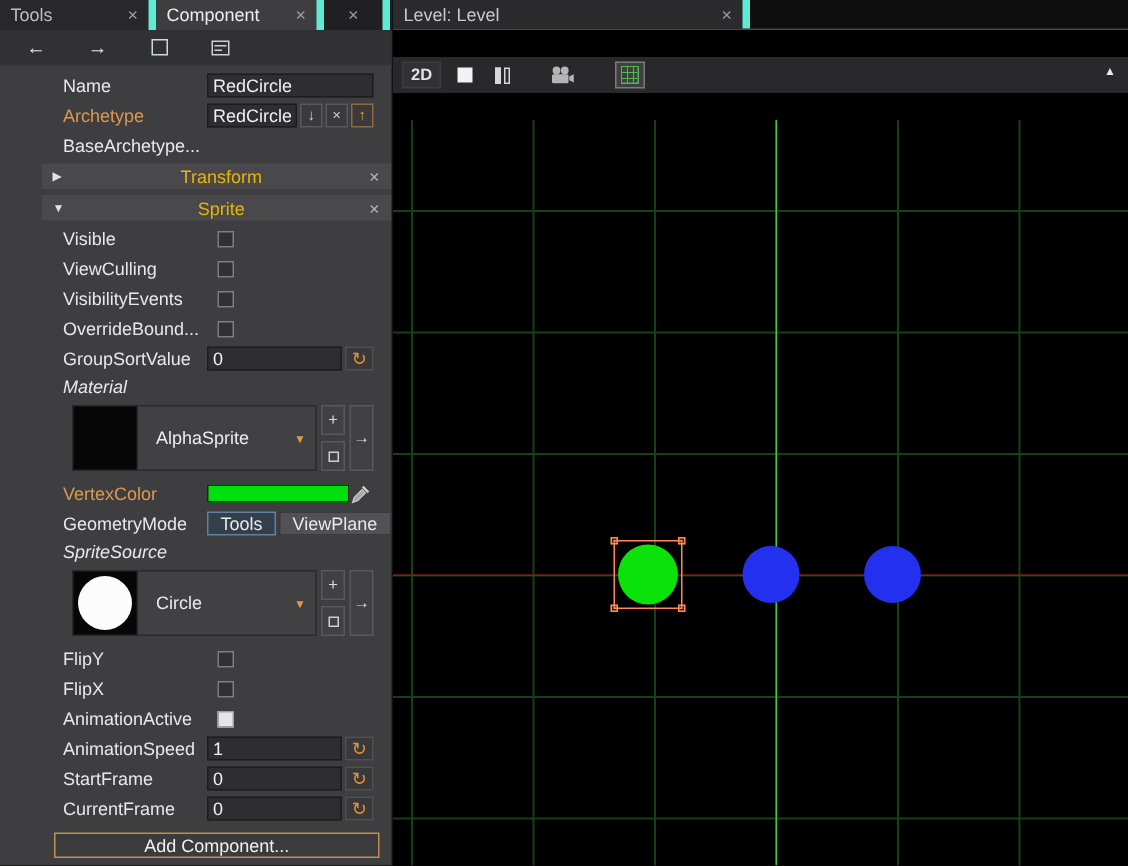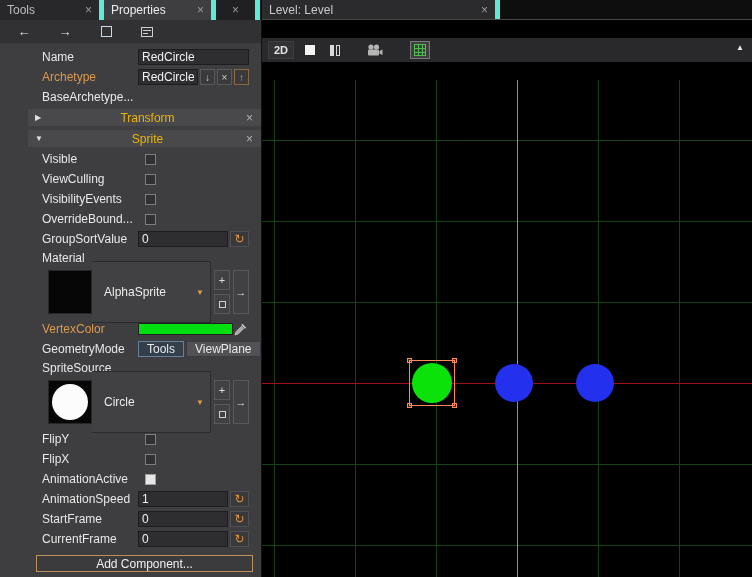--- a/index.html
+++ b/index.html
@@ -19,41 +19,41 @@
 
   .ptoolbar { flex:0 0 24px; height:24px; background:#313134; display:flex; align-items:center; gap:17px; padding:0 12px; border-bottom:1px solid #39393c; }
   .tbtn { width:24px; height:18px; display:flex; align-items:center; justify-content:center; color:#e2e2e2; font-size:13px; background:transparent; border:none; }
   .sq-icon { width:11px; height:11px; border:1px solid #c9d9e9; display:inline-block; }
   .sort-icon { width:12px; height:10px; display:inline-block; border:1px solid #cfcfcf; position:relative; }
   .sort-icon::before { content:""; position:absolute; left:1px; right:1px; top:2px; border-top:1px solid #cfcfcf; }
   .sort-icon::after { content:""; position:absolute; left:1px; right:4px; top:5px; border-top:1px solid #cfcfcf; }
 
   .props { flex:1; display:flex; flex-direction:column; padding-top:3px; overflow:hidden;margin-left:28px; }
   .prow { flex:0 0 20px; height:20px; display:flex; align-items:center; padding:0 12px 0 14px; }
-  .prow.short { flex:0 0 18px; height:18px; }
+  .prow.short { flex:0 0 18px; height:18px;font-style:italic; }
   .plabel { flex:0 0 96px; width:96px; white-space:nowrap; color:#e8e8e8; }
   .plabel.accent { color:#dd9a4e; }
   .pctrl { flex:1; display:flex; align-items:center; min-width:0; }
   .tinput { flex:1; min-width:0; height:16px; background:#2e2e31; border:1px solid #1d1d1f; color:#f0f0f0; font-size:12px; font-family:inherit; padding:0 3px; }
   .mini-btn { flex:0 0 15px; width:15px; height:16px; margin-left:2px; background:#3a3a3d; border:1px solid #59595c; color:#cfcfcf; font-size:10px; display:flex; align-items:center; justify-content:center; padding:0; }
   .mini-btn.apply { color:#e09a4a; border-color:#8a6a42; }
   .refresh { flex:0 0 19px; width:19px; height:16px; margin-left:2px; background:#39393c; border:1px solid #505054; color:#e0923c; font-size:12px; display:flex; align-items:center; justify-content:center; }
 
   .sect { flex:0 0 17px; height:17px; margin:2px 0; background:#49494c; display:flex; align-items:center; padding:0 8px 0 7px; }
   .sect-arrow { width:14px; color:#e2e2e2; font-size:8px; }
   .sect-title { flex:1; text-align:center; color:#eab308; font-weight:normal; }
   .sect-close { color:#b2b2b2; }
 
   .cb { width:11px; height:11px; margin-left:7px; background:#313134; border:1px solid #7d7d82; }
   .cb.lit { background:#e6e6e6; border-color:#a0a0a0; }
 
   .resblock { flex:0 0 50px; height:50px; display:flex; align-items:center; padding:0 12px 0 20px; margin-bottom:2px; }
   .res-preview { flex:0 0 44px; width:44px; height:44px; background:#060606; border:1px solid #272727; display:flex; align-items:center; justify-content:center; }
   .res-preview .circle { width:36px; height:36px; border-radius:50%; background:#fcfcfc; }
-  .res-dd { flex:1; min-width:0; height:62px; display:flex; align-items:center; background:#414144; border:1px solid #2b2b2d; border-left:none; padding:0 6px 0 12px; }
+  .res-dd { flex:1; min-width:0; height:44px; display:flex; align-items:center; background:#414144; border:1px solid #2b2b2d; border-left:none; padding:0 6px 0 12px; }
   .res-dd-label { flex:1; color:#ececec; white-space:nowrap; overflow:hidden; }
   .res-dd-arrow { color:#e09a4a; font-size:8px; }
   .res-minis { display:flex; flex-direction:column; gap:4px; margin-left:3px; }
   .res-mini { width:16px; height:20px; background:#414144; border:1px solid #59595c; color:#dcdcdc; font-size:11px; display:flex; align-items:center; justify-content:center; }
   .clone-glyph { width:7px; height:7px; border:1px solid #cfcfcf; display:inline-block; }
   .res-go { width:16px; height:44px; margin-left:3px; background:#414144; border:1px solid #59595c; color:#dcdcdc; font-size:11px; display:flex; align-items:center; justify-content:center; }
 
   .color-swatch { width:112px; height:12px; border:1px solid #202020; }
   .eyedrop { margin-left:auto; width:19px; height:16px; display:flex; align-items:center; justify-content:center; background:transparent; border:none; }
 
@@ -94,21 +94,21 @@
 
 <div class="app">
 
   <div class="left-pane">
     <div class="tabstrip">
       <div class="tab tab-tools">
         <span>Tools</span>
         <span class="tab-close">×</span>
       </div>
       <div class="tab tab-properties active">
-        <span>Properties</span>
+        <span>Component</span>
         <span class="tab-close">×</span>
       </div>
       <div class="tab tab-stub">
         <span class="tab-close">×</span>
       </div>
     </div>
 
     <div class="ptoolbar">
       <button class="tbtn">
           <span>←</span>

